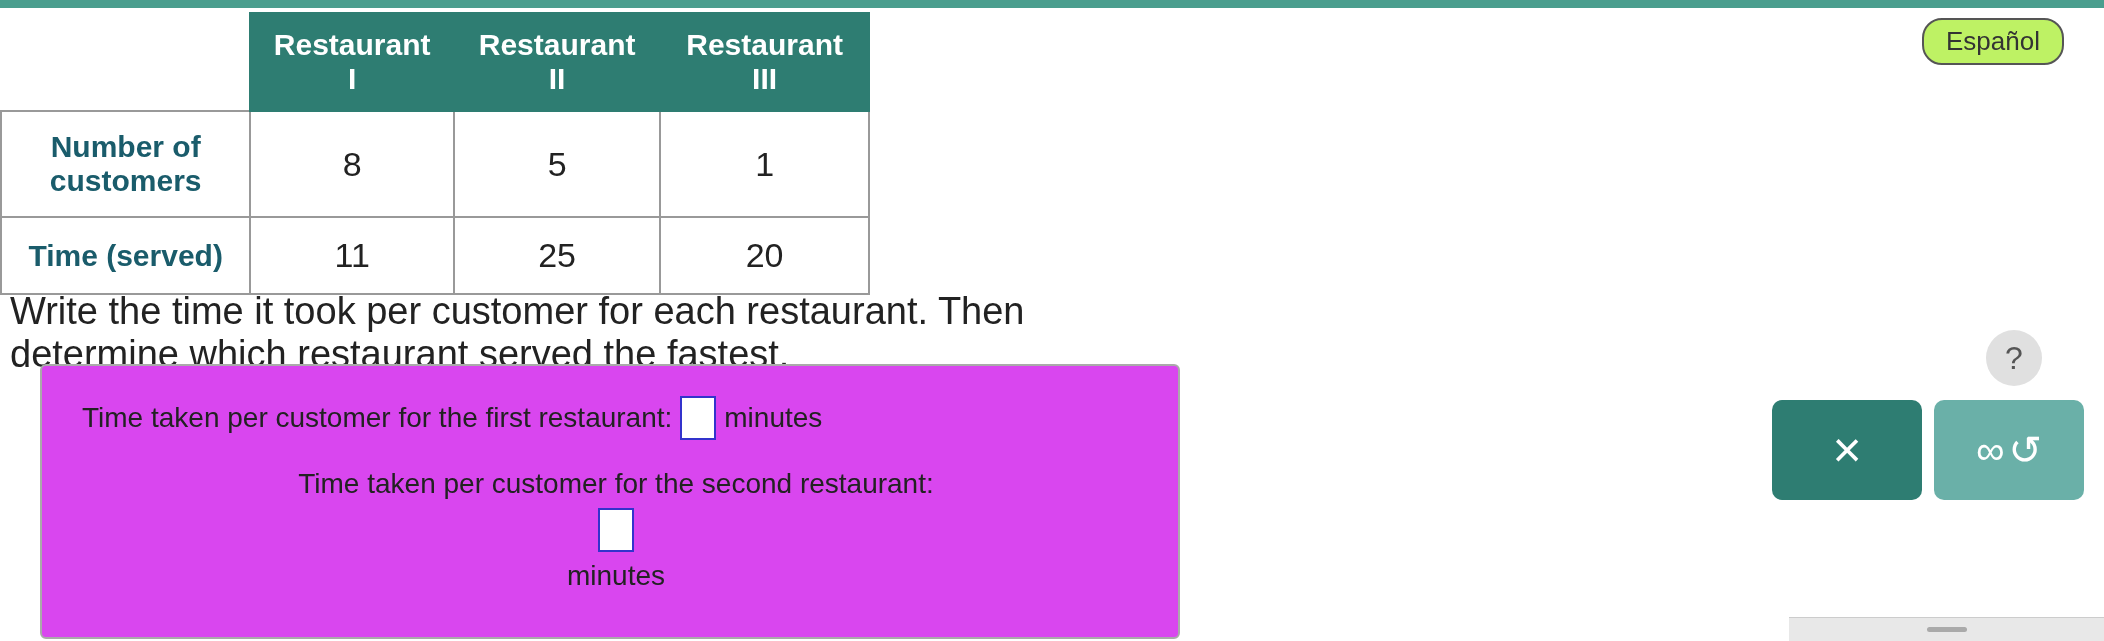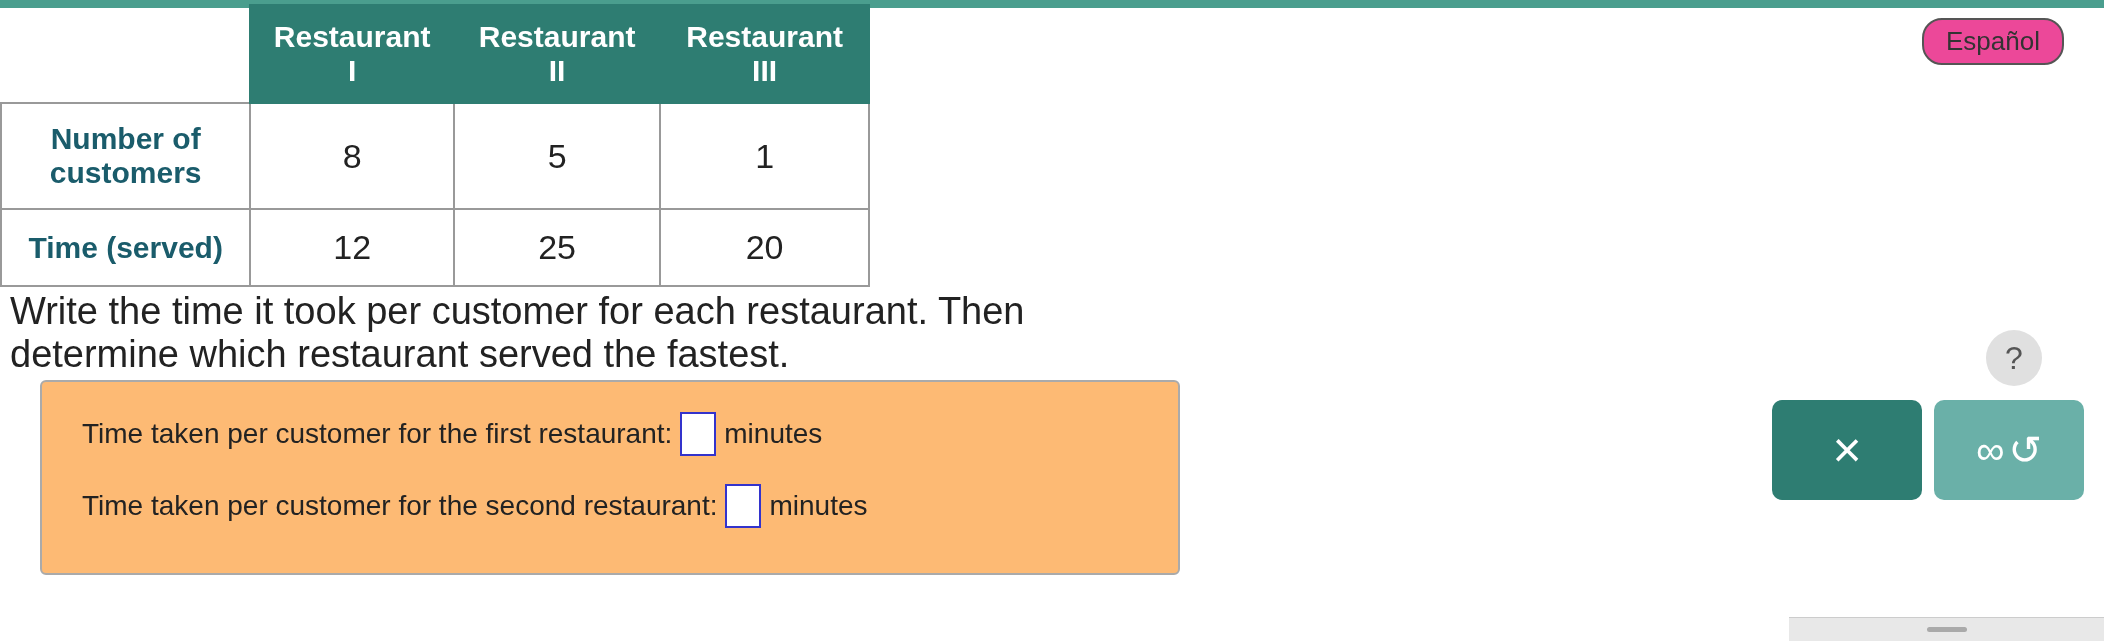--- a/index.html
+++ b/index.html
@@ -26,28 +26,28 @@
     
     .espanol-btn {
       position: absolute;
       top: 18px;
       right: 40px;
       border: 2px solid #555;
       border-radius: 20px;
       padding: 6px 22px;
       font-size: 26px;
       color: #333;
-      background: #ec4899;
+      background: #bef264;
       cursor: pointer;
     }
 
     
     .table-container {
       position: absolute;
-      top: 4px;
+      top: 12px;
       left: 0;
       width: 870px;
     }
 
     table {
       border-collapse: collapse;
       width: 870px;
     }
 
     table thead tr th {
@@ -90,40 +90,41 @@
       top: 290px;
       left: 10px;
       font-size: 38px;
       color: #222;
       max-width: 1150px;
     }
 
     
     .answer-box {
       position: absolute;
-      top: 380px;
+      top: 364px;
       left: 40px;
       width: 1140px;
       border: 2px solid #aaa;
       border-radius: 6px;
       padding: 30px 28px 30px 40px;
-      background: #fdba74;
+      background: #d946ef;
     }
 
     .answer-line {
       font-size: 28px;
       color: #222;
       margin-bottom: 28px;
       display: flex;
       align-items: center;
       gap: 8px;
     }
 
     .answer-line:last-child {
       margin-bottom: 15px;
+      flex-direction: column;
     }
 
     .answer-input {
       width: 36px;
       height: 44px;
       border: 2px solid #3333cc;
       outline: none;
       font-size: 26px;
       text-align: center;
       background: #fff;
@@ -233,21 +234,21 @@
     </thead>
     <tbody>
       <tr>
         <td class="row-header">Number of customers</td>
         <td>8</td>
         <td>5</td>
         <td>1</td>
       </tr>
       <tr>
         <td class="row-header">Time (served)</td>
-        <td>12</td>
+        <td>11</td>
         <td>25</td>
         <td>20</td>
       </tr>
     </tbody>
   </table>
 </div>
 
 <div class="instruction-text">Write the time it took per customer for each restaurant. Then determine which restaurant served the fastest.</div>
 
 <div class="answer-box">

